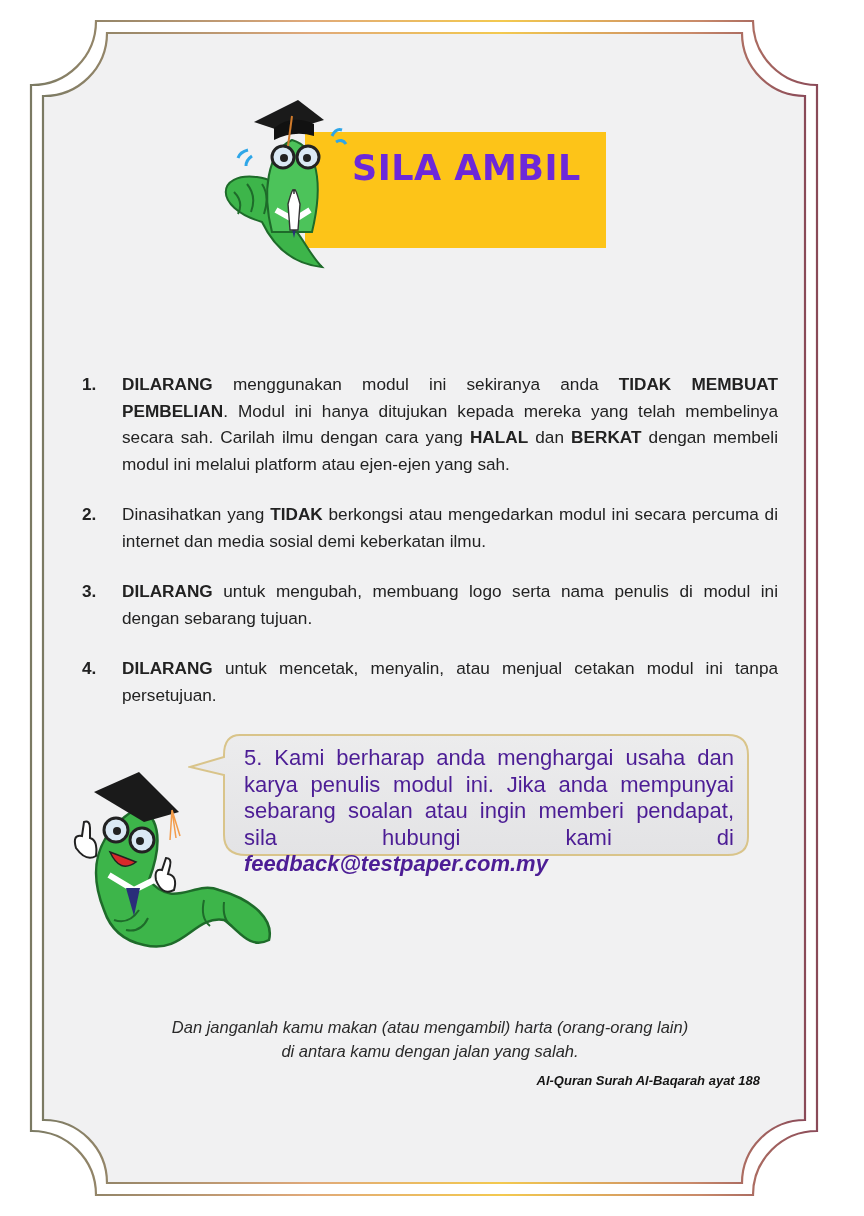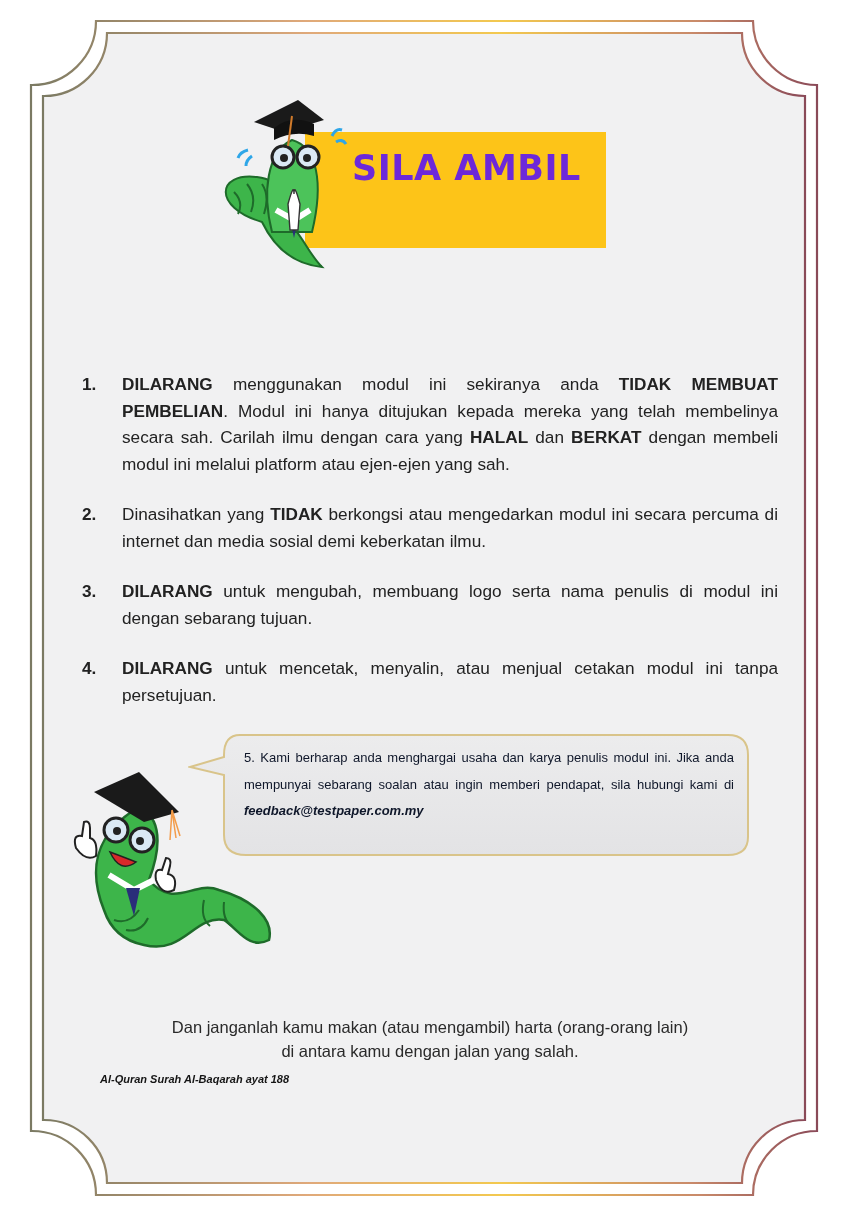--- a/index.html
+++ b/index.html
@@ -26,29 +26,29 @@
 
   .rules { position:absolute; left:78px; top:371px; width:700px; }
   .rule { position:relative; padding-left:44px; margin-bottom:24px;
           font-size:17.2px; line-height:26.5px; text-align:justify; color:#222; }
   .rule .num { position:absolute; left:4px; top:0; font-weight:bold; }
 
   .bubble-wrap { position:absolute; left:188px; top:733px; width:570px; height:126px; }
   .bubble-svg { position:absolute; left:0; top:0; }
   .bubble-text {
     position:absolute; left:56px; top:12px; width:490px;
-    font-size:13px; line-height:26.5px; text-align:justify; color:#0f172a;
+    font-size:22px; line-height:26.5px; text-align:justify; color:#4c1d95;
   }
   .bubble-text .em { font-weight:bold; font-style:italic; }
   .worm2 { position:absolute; left:64px; top:770px; width:220px; height:190px; }
 
   .quote { position:absolute; left:100px; top:1015px; width:660px; text-align:center;
-           font-size:16.5px; line-height:24px; color:#2a2a2a; }
-  .source { position:absolute; left:100px; top:1073px; width:660px; text-align:left;
-            font-style:italic; font-weight:bold; font-size:11px; color:#151515; }
+           font-style:italic; font-size:16.5px; line-height:24px; color:#2a2a2a; }
+  .source { position:absolute; left:100px; top:1073px; width:660px; text-align:right;
+            font-style:italic; font-weight:bold; font-size:13px; color:#151515; }
 </style>
 </head>
 <body>
 
 <svg class="frame-svg" viewBox="0 0 864 1216">
   <defs>
     <linearGradient id="fg" x1="0" y1="0" x2="1" y2="0">
       <stop offset="0" stop-color="#7b7a63"></stop>
       <stop offset="0.35" stop-color="#e0a97a"></stop>
       <stop offset="0.6" stop-color="#f3c94f"></stop>

